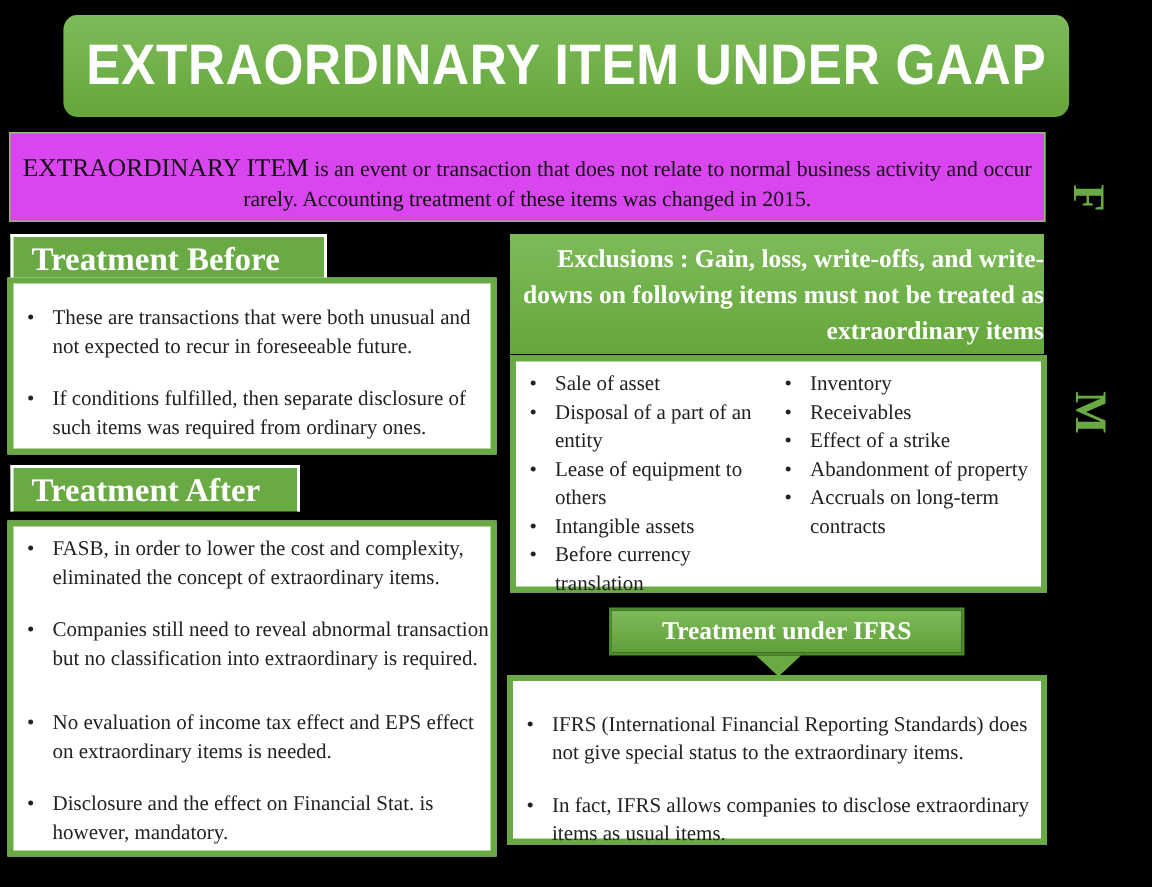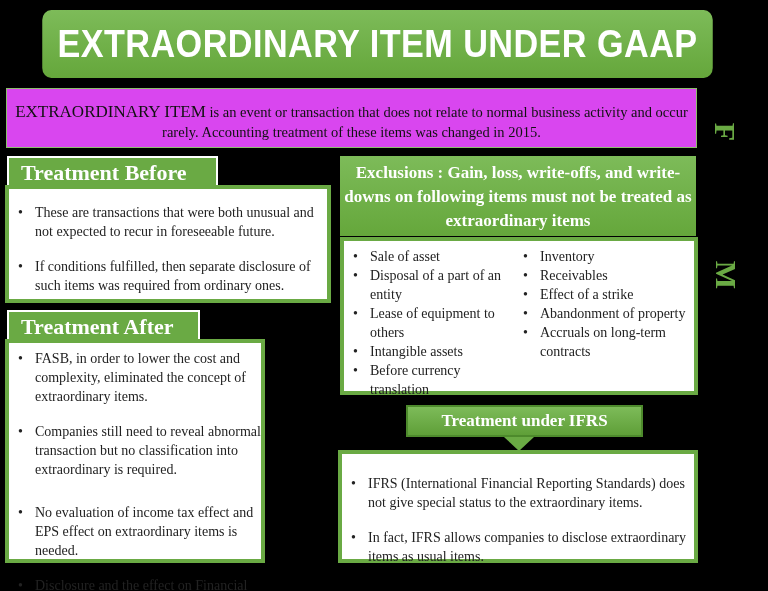--- a/index.html
+++ b/index.html
@@ -11,21 +11,21 @@
   .definition { left:6px; top:88px; width:691px; height:60px; background:#d946ef; border:1px solid #8cbf6c;
     text-align:center; font-size:14.5px; color:#111; padding-top:13px; line-height:20px; }
   .definition b { font-size:17px; font-weight:normal; }
   .tab { background:#6aaa44; color:#fff; font-weight:bold; font-size:22px; padding-left:12px; line-height:30px;
     border:2px solid #fff; border-bottom:none; }
   .box { background:#fff; border:4px solid #6aaa44; font-size:14px; color:#222; }
   .box ul { margin:0; padding:0; list-style:none; }
   .box li { position:relative; padding-left:26px; line-height:19px; }
   .box li::before { content:"•"; position:absolute; left:9px; top:0; }
   .excl-head { left:340px; top:156px; width:356px; height:80px; background:linear-gradient(#7dbb59,#65a73b);
-    color:#fff; font-weight:bold; font-size:17px; text-align:center; line-height:24px; padding-top:5px; }
+    color:#fff; font-weight:bold; font-size:17px; text-align:right; line-height:24px; padding-top:5px; }
   .ifrs-tab { left:406px; top:405px; width:237px; height:32px; background:linear-gradient(#7dbb59,#5f9f38);
     border:2px solid #4d8a2c; color:#fff; font-weight:bold; font-size:17px; text-align:center; line-height:28px; }
   .arrow { left:504px; top:437px; width:0; height:0; border-left:15px solid transparent; border-right:15px solid transparent; border-top:14px solid #6aaa44; }
   .wm { color:#6aaa44; font-weight:bold; font-size:30px; transform:rotate(90deg); }
 </style>
 </head>
 <body>
 
 <div class="abs banner">
     <span>EXTRAORDINARY ITEM UNDER GAAP</span>
@@ -38,21 +38,21 @@
 
 <div class="abs tab" style="left:7px;top:156px;width:211px;height:31px;">Treatment Before 2015</div>
 <div class="abs box" style="left:5px;top:185px;width:326px;height:118px;padding-top:14px;">
   <ul>
     <li style="margin-bottom:16px">These are transactions that were both unusual and not expected to recur in foreseeable future.</li>
     <li>If conditions fulfilled, then separate disclosure of such items was required from ordinary ones.</li>
   </ul>
 </div>
 
 <div class="abs tab" style="left:7px;top:310px;width:193px;height:31px;">Treatment After 2015</div>
-<div class="abs box" style="left:5px;top:339px;width:260px;height:224px;padding-top:6px;">
+<div class="abs box" style="left:5px;top:347px;width:326px;height:224px;padding-top:6px;">
   <ul>
     <li style="margin-bottom:16px">FASB, in order to lower the cost and complexity, eliminated the concept of extraordinary items.</li>
     <li style="margin-bottom:24px">Companies still need to reveal abnormal transaction but no classification into extraordinary is required.</li>
     <li style="margin-bottom:16px">No evaluation of income tax effect and EPS effect on extraordinary items is needed.</li>
     <li>Disclosure and the effect on Financial Stat. is however, mandatory.</li>
   </ul>
 </div>
 
 <div class="abs excl-head">Exclusions : Gain, loss, write-offs, and write-downs on following items must not be treated as extraordinary items</div>
 <div class="abs box" style="left:340px;top:237px;width:358px;height:158px;padding-top:6px;display:flex;">

